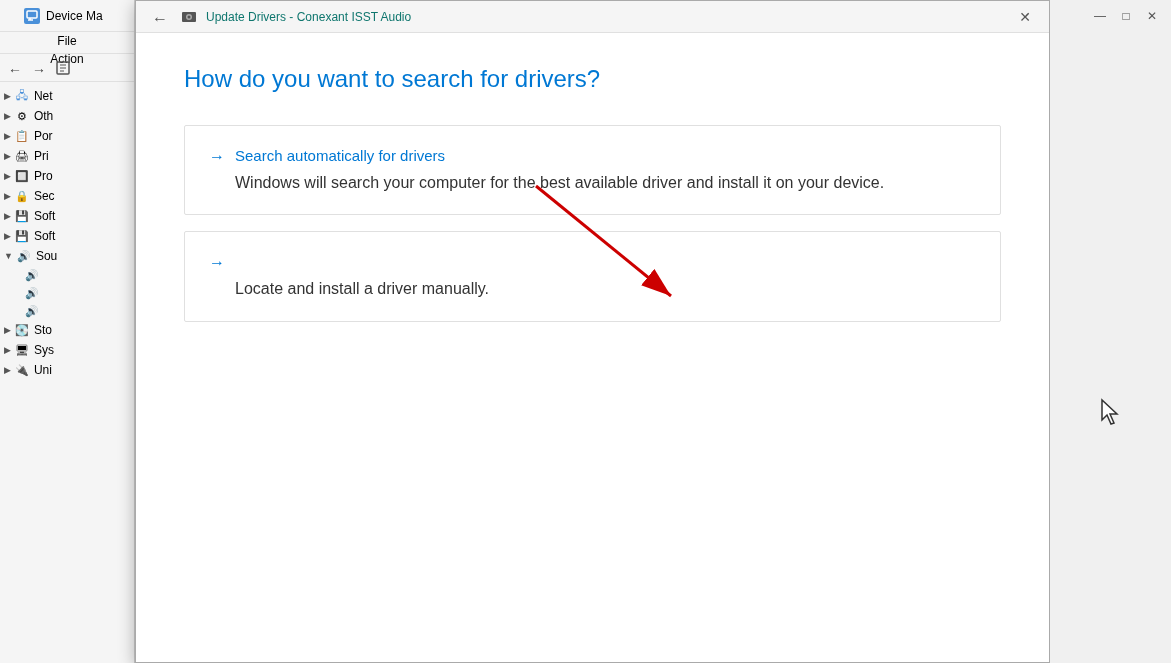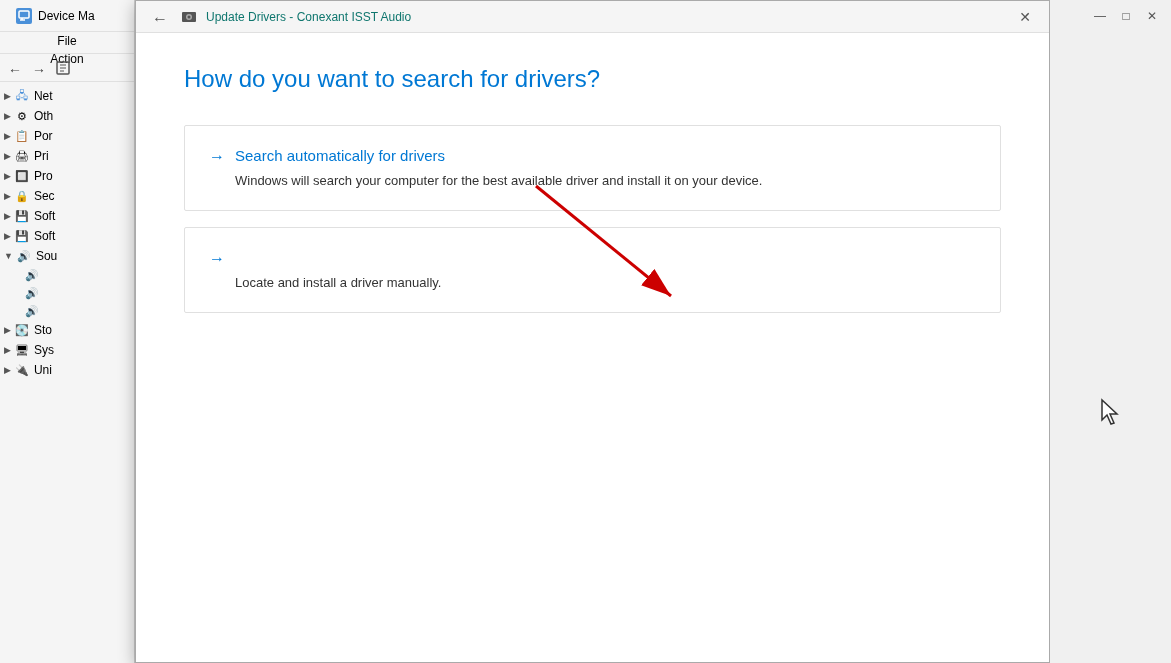--- a/index.html
+++ b/index.html
@@ -20,21 +20,21 @@
       height: 663px;
       background: #f5f5f5;
       border-right: 1px solid #ccc;
     }
 
     .dm-titlebar {
       display: flex;
       align-items: center;
       height: 32px;
       background: #f5f5f5;
-      padding: 0 16px;
+      padding: 0 24px;
       border-bottom: 1px solid #e0e0e0;
       font-size: 12px;
       color: #000;
     }
 
     .dm-titlebar-icon {
       width: 16px;
       height: 16px;
       margin-right: 6px;
       background: #4a90d9;
@@ -213,21 +213,21 @@
       margin-bottom: 8px;
       font-weight: 400;
     }
 
     .option-arrow {
       margin-right: 10px;
       font-size: 16px;
     }
 
     .option-desc {
-      font-size: 13px;
+      font-size: 16px;
       color: #333;
       padding-left: 26px;
       line-height: 1.4;
     }
 
     
     .right-panel {
       position: absolute;
       top: 0;
       left: 1050px;

